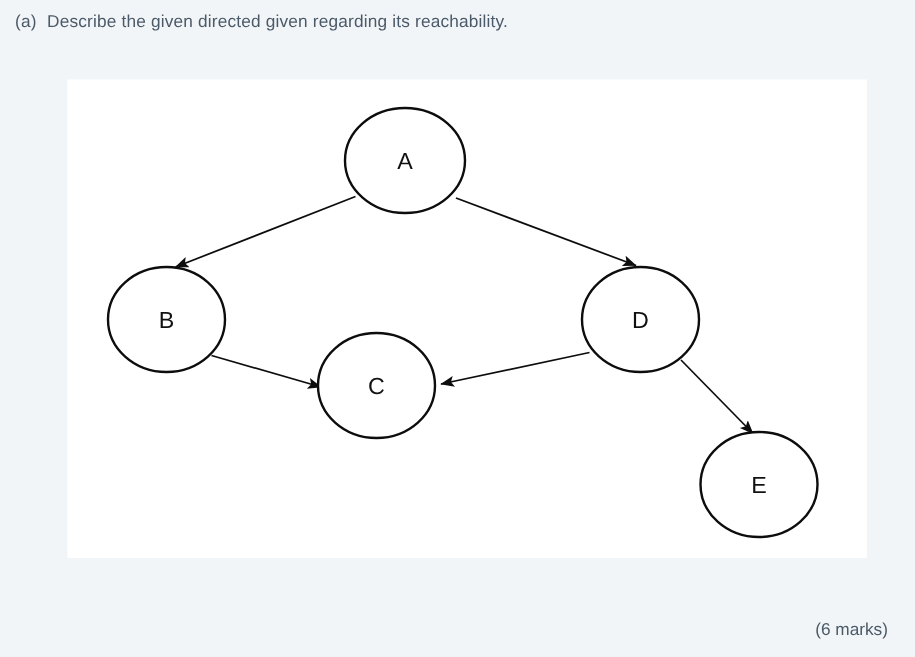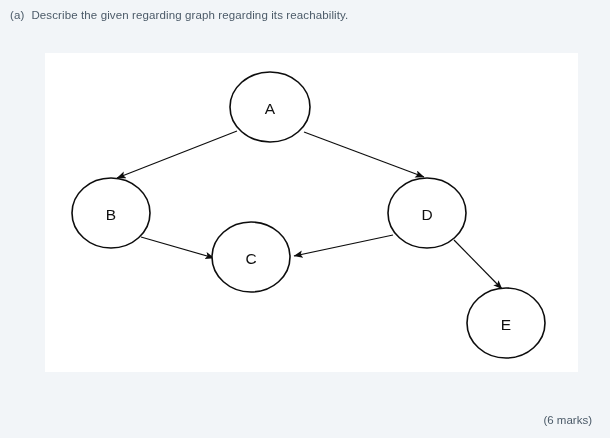--- a/index.html
+++ b/index.html
@@ -65,21 +65,21 @@
     top: 414px;
     font-size: 11.5px;
     color: #4b5a68;
     text-align: right;
   }
 </style>
 </head>
 <body>
 
 <div id="question-prompt">
-  <span class="q-label">(a)</span><span>Describe the given regarding graph regarding its reachability.</span>
+  <span class="q-label">(a)</span><span>Describe the given directed given regarding its reachability.</span>
 </div>
 
 <div id="graph-panel">
   <svg id="graph-svg" viewBox="0 0 533 319" xmlns="http://www.w3.org/2000/svg">
     <defs>
       <marker id="arrowhead" markerWidth="9" markerHeight="9" refX="7.6" refY="3.2" orient="auto" markerUnits="strokeWidth">
         <path d="M 0 0 L 8 3.2 L 0 6.4 L 1.7 3.2 Z" fill="#0d0d0d"></path>
       </marker>
     </defs>
 

